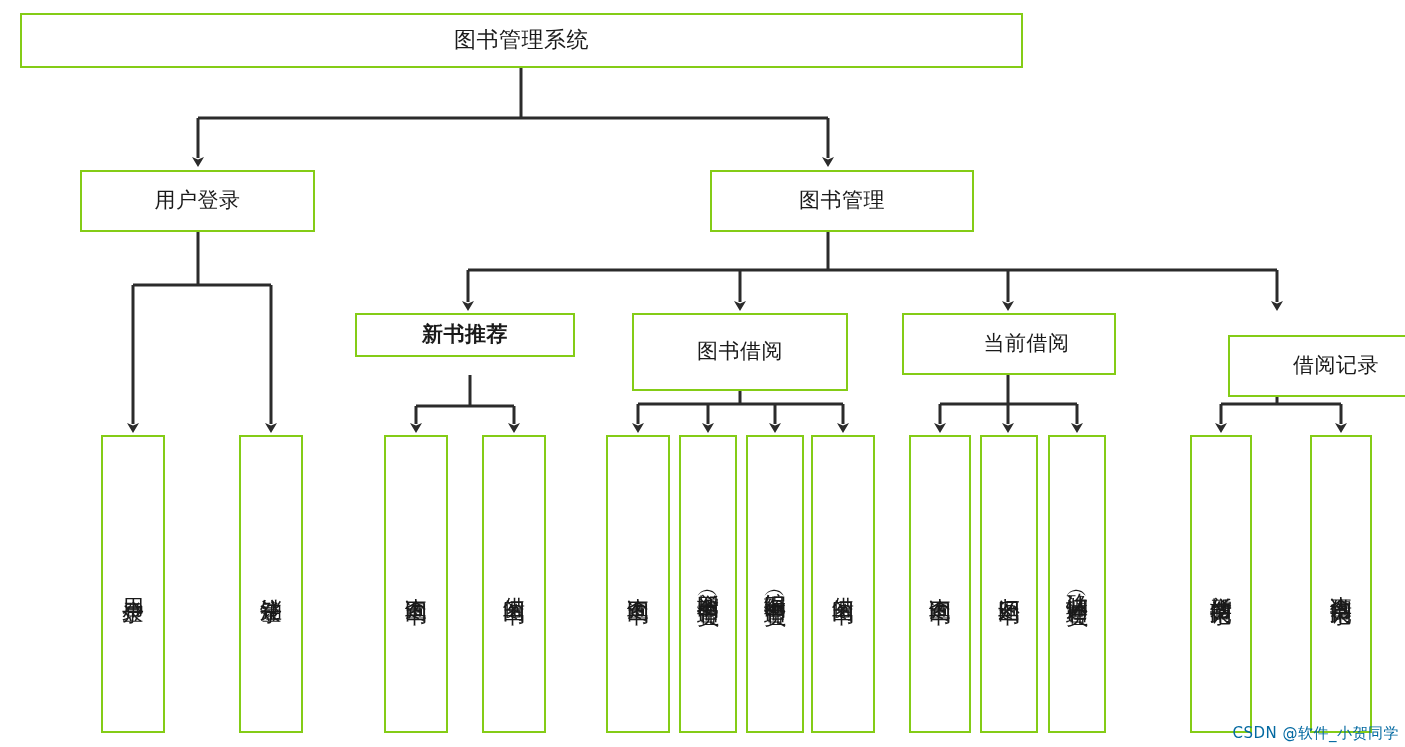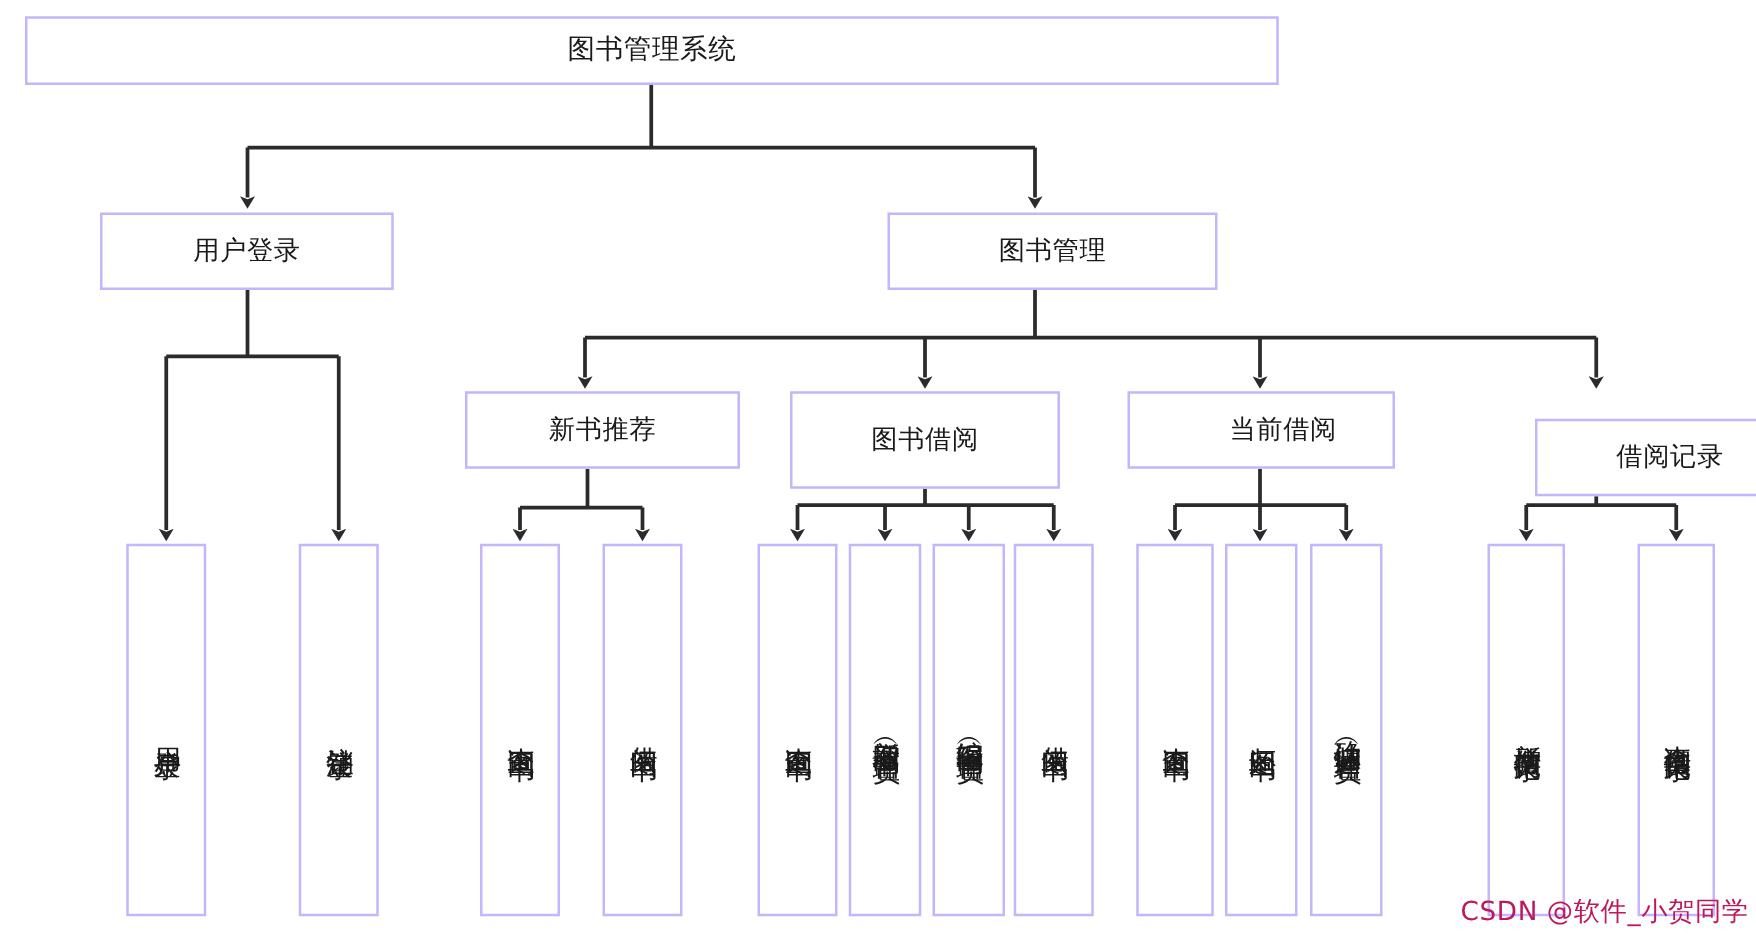--- a/index.html
+++ b/index.html
@@ -22,21 +22,21 @@
   #wires {
     position: absolute;
     left: 0;
     top: 0;
     width: 1405px;
     height: 747px;
   }
   .node {
     position: absolute;
     box-sizing: border-box;
-    border: 2px solid #c4b5fd;
+    border: 2px solid #84cc16;
     background: #ffffff;
     display: flex;
     align-items: center;
     justify-content: center;
     color: #1a1a1a;
     z-index: 2;
   }
   .node-label {
     display: block;
     text-align: center;
@@ -63,22 +63,22 @@
     font-size: 22px;
     line-height: 1.28;
     letter-spacing: 2px;
     white-space: nowrap;
     max-height: 100%;
   }
   .watermark {
     position: absolute;
     right: 6px;
     bottom: 4px;
-    font-size: 21px;
-    color: #be185d;
+    font-size: 15px;
+    color: #0369a1;
     letter-spacing: 0.5px;
     z-index: 3;
     user-select: none;
     white-space: nowrap;
   }
 </style>
 </head>
 <body>
 
 <div id="canvas">
@@ -140,21 +140,21 @@
   </div>
 
   <div class="node h-node" style="left:80px; top:170px; width:235px; height:62px;">
     <span class="node-label">用户登录</span>
   </div>
 
   <div class="node h-node" style="left:710px; top:170px; width:264px; height:62px;">
     <span class="node-label">图书管理</span>
   </div>
 
-  <div class="node h-node" style="left:372px; top:313px; width:220px; height:62px;">
+  <div class="node h-node" style="left:355px; top:313px; width:220px; height:44px;font-weight:bold;">
     <span class="node-label">新书推荐</span>
   </div>
 
   <div class="node h-node" style="left:632px; top:313px; width:216px; height:78px;">
     <span class="node-label">图书借阅</span>
   </div>
 
   <div class="node h-node" style="left:902px; top:313px; width:214px; height:62px;padding-left:35px;">
     <span class="node-label">当前借阅</span>
   </div>

